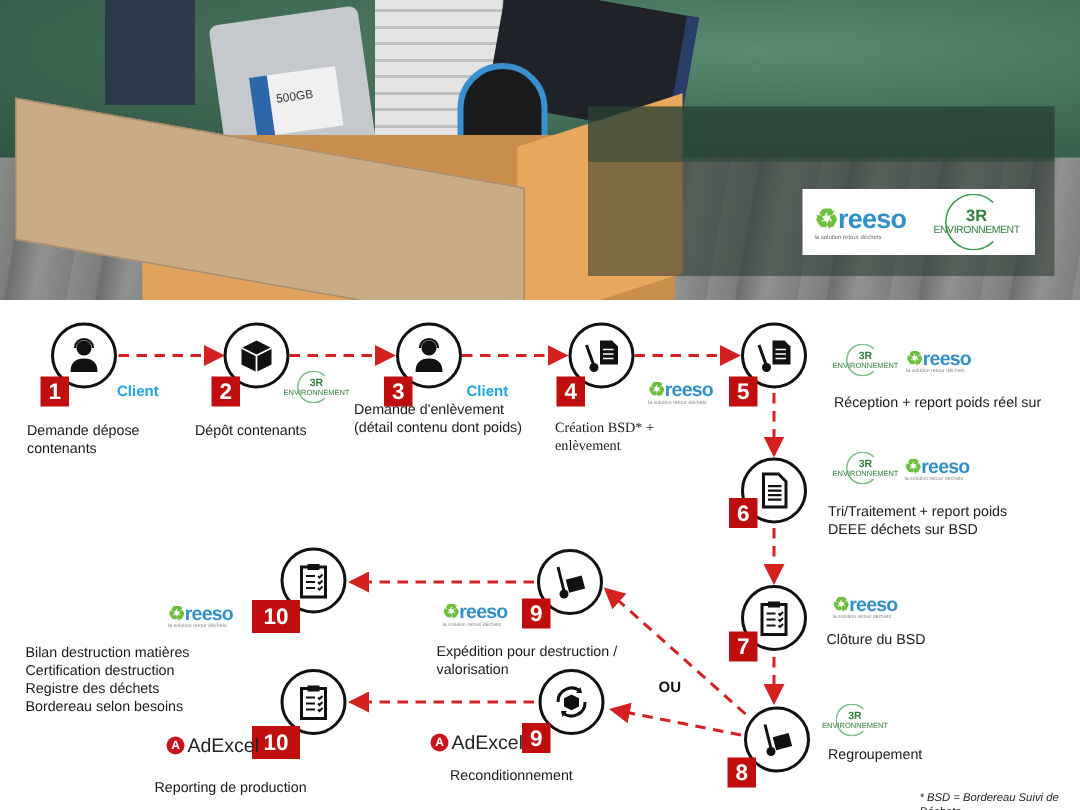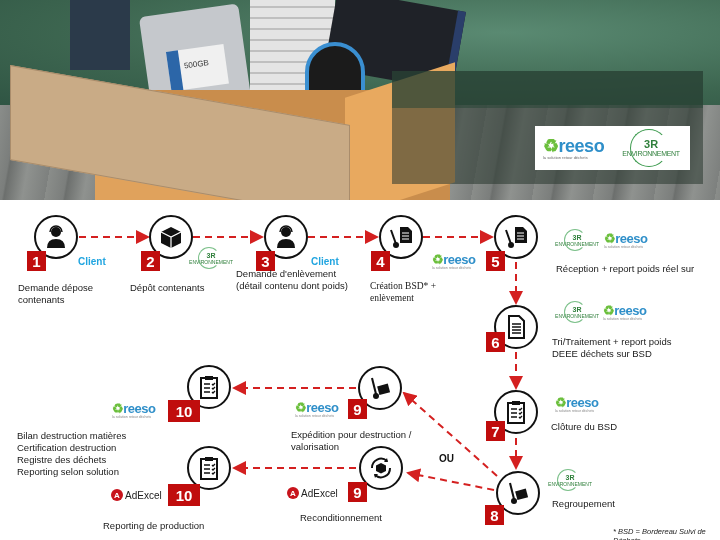--- a/index.html
+++ b/index.html
@@ -44,21 +44,21 @@
   .small-logo-reeso { position: absolute; display: flex; flex-direction: column; }
   .small-logo-reeso .word { font-weight: bold; color: #2f8fc9; font-size: 13px; line-height: 13px; letter-spacing: -0.5px; }
   .small-logo-reeso .word .leaf { color: #6bbf3c; }
   .small-logo-reeso .tag { font-size: 3.5px; color: #888; }
   .small-logo-3r { position: absolute; width: 42px; height: 22px; display: flex; flex-direction: column; align-items: center; justify-content: center; }
   .small-logo-3r .ring { position: absolute; left: 8px; top: 0; width: 22px; height: 22px; border: 1px solid #7cc08a; border-radius: 50%; border-right-color: transparent; }
   .small-logo-3r .r3 { font-size: 7px; font-weight: bold; color: #2f7f3b; line-height: 7px; position: relative; }
   .small-logo-3r .env { font-size: 5px; color: #2f7f3b; position: relative; }
   .adexcel { position: absolute; display: flex; align-items: center; gap: 2px; }
   .adexcel .disc { width: 12px; height: 12px; border-radius: 50%; background: #c8141c; color: #fff; font-size: 8px; font-weight: bold; display: flex; align-items: center; justify-content: center; }
-  .adexcel .name { font-size: 10px; color: #222; }
+  .adexcel .name { font-size: 13px; color: #222; }
   .ou { position: absolute; font-weight: bold; font-size: 10px; color: #111; }
   .footnote { position: absolute; font-style: italic; font-size: 7.5px; color: #222; margin-left: 33px; }
   .icon { width: 26px; height: 26px; }
 </style>
 </head>
 <body>
 
 <div class="hero">
   <div class="wall"></div>
   <div class="floor"></div>
@@ -293,21 +293,21 @@
 </div>
 <div class="badge wide" style="left:168px;top:400px;">10</div>
 <div class="small-logo-reeso" style="left:112px;top:402px;">
     <div class="word"><span class="leaf">♻</span><span>reeso</span></div>
     <div class="tag">la solution retour déchets</div>
   </div>
 <div class="txt" style="left:17px;top:430px;">
     <div>Bilan destruction matières</div>
     <div>Certification destruction</div>
     <div>Registre des déchets</div>
-    <div>Reporting selon solution</div>
+    <div>Bordereau selon besoins</div>
   </div>
 
 <div class="node" style="left:187px;top:446px;">
   <svg class="icon" viewBox="0 0 26 26">
       <rect x="5" y="4" width="16" height="20" fill="none" stroke="#111" stroke-width="2"></rect>
       <rect x="9" y="2" width="8" height="4" fill="#111"></rect>
       <path d="M8,10 h6 M8,14 h6 M8,18 h6 M16,10 l1,1 l2,-2 M16,14 l1,1 l2,-2 M16,18 l1,1 l2,-2" stroke="#111" stroke-width="1.3" fill="none"></path>
     </svg>
 </div>
 <div class="badge wide" style="left:168px;top:484px;">10</div>

